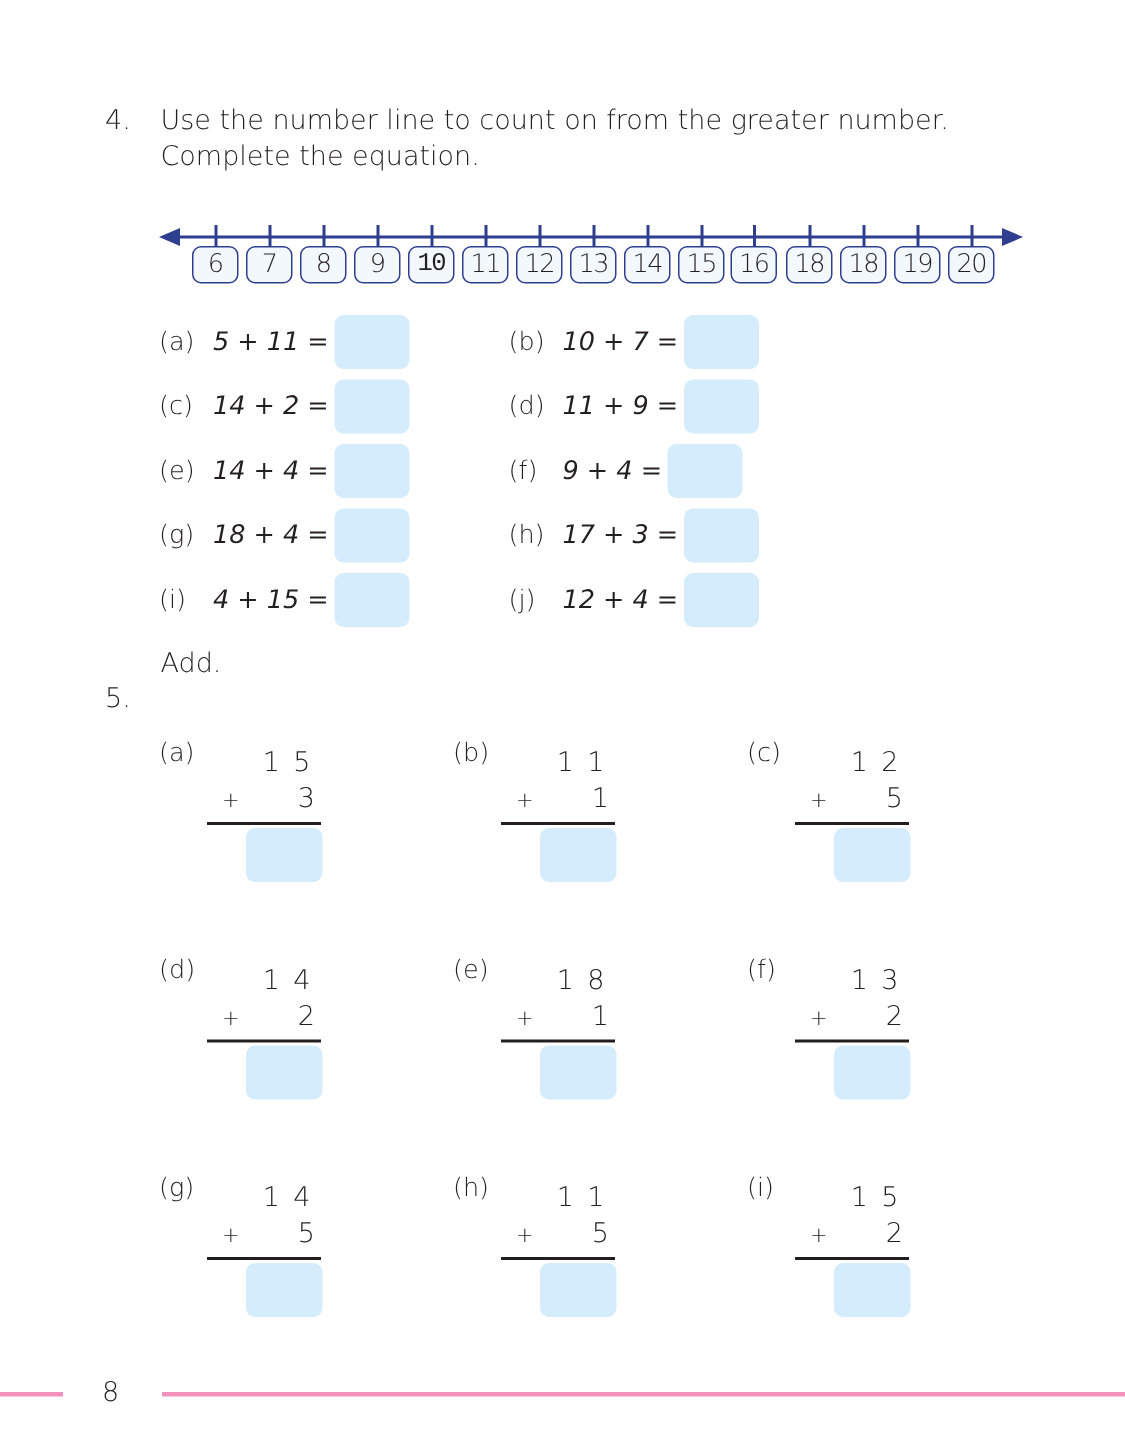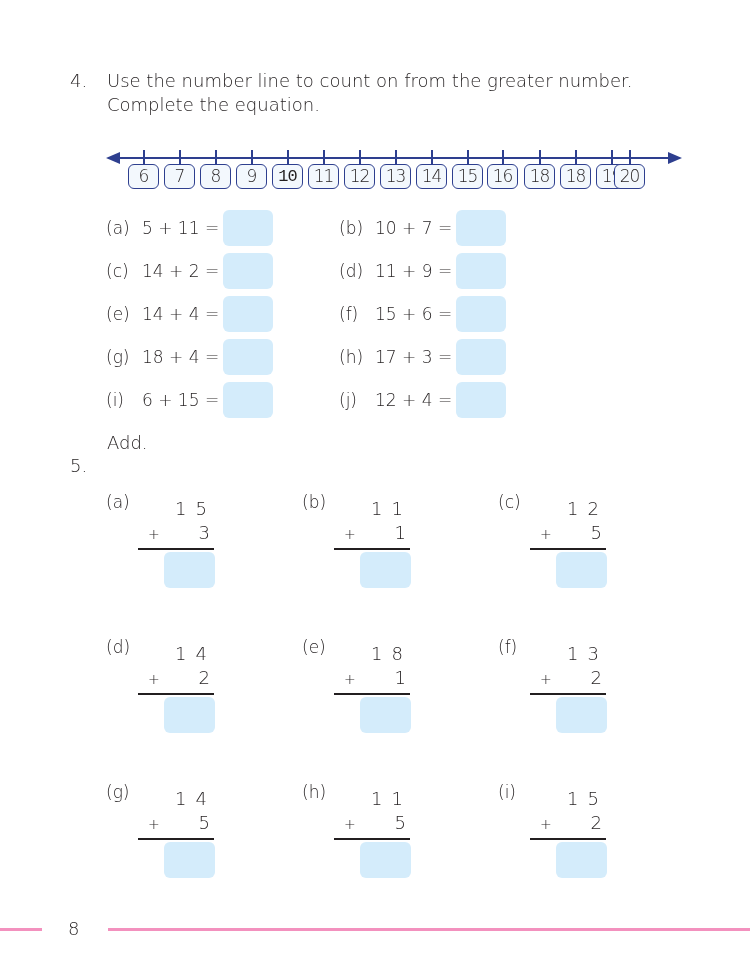--- a/index.html
+++ b/index.html
@@ -17,21 +17,21 @@
                 border-top: 6px solid transparent; border-bottom: 6px solid transparent; border-left: 14px solid #2e3f8f; }
   .nl-tick-box { position: absolute; top: 2px; width: 32px; height: 42px; }
   .nl-tick { position: absolute; left: 15px; top: 0; width: 1.5px; height: 14px; background: #2e3f8f; }
   .nl-box { position: absolute; left: 0; top: 14px; width: 31px; height: 25px; border: 1.5px solid #2e3f8f;
             border-radius: 6px; background: #f3f8fd; box-sizing: border-box; text-align: center;
             font-size: 17px; font-weight: 300; line-height: 23px; color: #231f20; letter-spacing: -1px; }
 
   
   .eq { position: absolute; font-size: 17px; font-weight: 300; height: 36px; display: flex; align-items: center; }
   .eq-label { display: inline-block; width: 36px; }
-  .eq-expr { display: inline-block; margin-right: 4px; }
+  .eq-expr { display: inline-block; margin-right: 4px; font-style: italic; }
   .ans-box { display: inline-block; width: 50px; height: 36px; background: #d4ecfb; border-radius: 6px; }
 
   
   .va { position: absolute; width: 190px; height: 110px; }
   .va-label { position: absolute; left: 0; top: 0; font-size: 17px; font-weight: 300; }
   .va-top { position: absolute; left: 64px; top: 6px; width: 46px; font-size: 18px; font-weight: 300; text-align: right; letter-spacing: 9px; }
   .va-plus { position: absolute; left: 42px; top: 34px; font-size: 14px; font-weight: 300; }
   .va-bottom { position: absolute; left: 64px; top: 30px; width: 40px; font-size: 18px; font-weight: 300; text-align: right; }
   .va-line { position: absolute; left: 32px; top: 56px; width: 76px; height: 2px; background: #231f20; }
   .va-ans { position: absolute; left: 58px; top: 60px; width: 51px; height: 36px; background: #d4ecfb; border-radius: 6px; }
@@ -100,21 +100,21 @@
       <div class="nl-box">18</div>
     </div>
   <div class="nl-tick-box" style="left:454px;">
       <div class="nl-tick"></div>
       <div class="nl-box">18</div>
     </div>
   <div class="nl-tick-box" style="left:490px;">
       <div class="nl-tick"></div>
       <div class="nl-box">19</div>
     </div>
-  <div class="nl-tick-box" style="left:508px;">
+  <div class="nl-tick-box" style="left:526px;">
       <div class="nl-tick"></div>
       <div class="nl-box">20</div>
     </div>
 </div>
 
 <div class="eq" style="left:106px; top:210px;">
   <span class="eq-label">(a)</span>
   <span class="eq-expr">5 + 11 =</span>
   <span class="ans-box"></span>
 </div>
@@ -133,36 +133,36 @@
   <span class="eq-expr">11 + 9 =</span>
   <span class="ans-box"></span>
 </div>
 <div class="eq" style="left:106px; top:296px;">
   <span class="eq-label">(e)</span>
   <span class="eq-expr">14 + 4 =</span>
   <span class="ans-box"></span>
 </div>
 <div class="eq" style="left:339px; top:296px;">
   <span class="eq-label">(f)</span>
-  <span class="eq-expr">15 + 6 =</span>
+  <span class="eq-expr">9 + 4 =</span>
   <span class="ans-box"></span>
 </div>
 <div class="eq" style="left:106px; top:339px;">
   <span class="eq-label">(g)</span>
   <span class="eq-expr">18 + 4 =</span>
   <span class="ans-box"></span>
 </div>
 <div class="eq" style="left:339px; top:339px;">
   <span class="eq-label">(h)</span>
   <span class="eq-expr">17 + 3 =</span>
   <span class="ans-box"></span>
 </div>
 <div class="eq" style="left:106px; top:382px;">
   <span class="eq-label">(i)</span>
-  <span class="eq-expr">6 + 15 =</span>
+  <span class="eq-expr">4 + 15 =</span>
   <span class="ans-box"></span>
 </div>
 <div class="eq" style="left:339px; top:382px;">
   <span class="eq-label">(j)</span>
   <span class="eq-expr">12 + 4 =</span>
   <span class="ans-box"></span>
 </div>
 
 <div class="q-num" style="left:70px; top:455px;">5.</div>
 <div class="q-text" style="left:107px; top:431px;">Add.</div>

